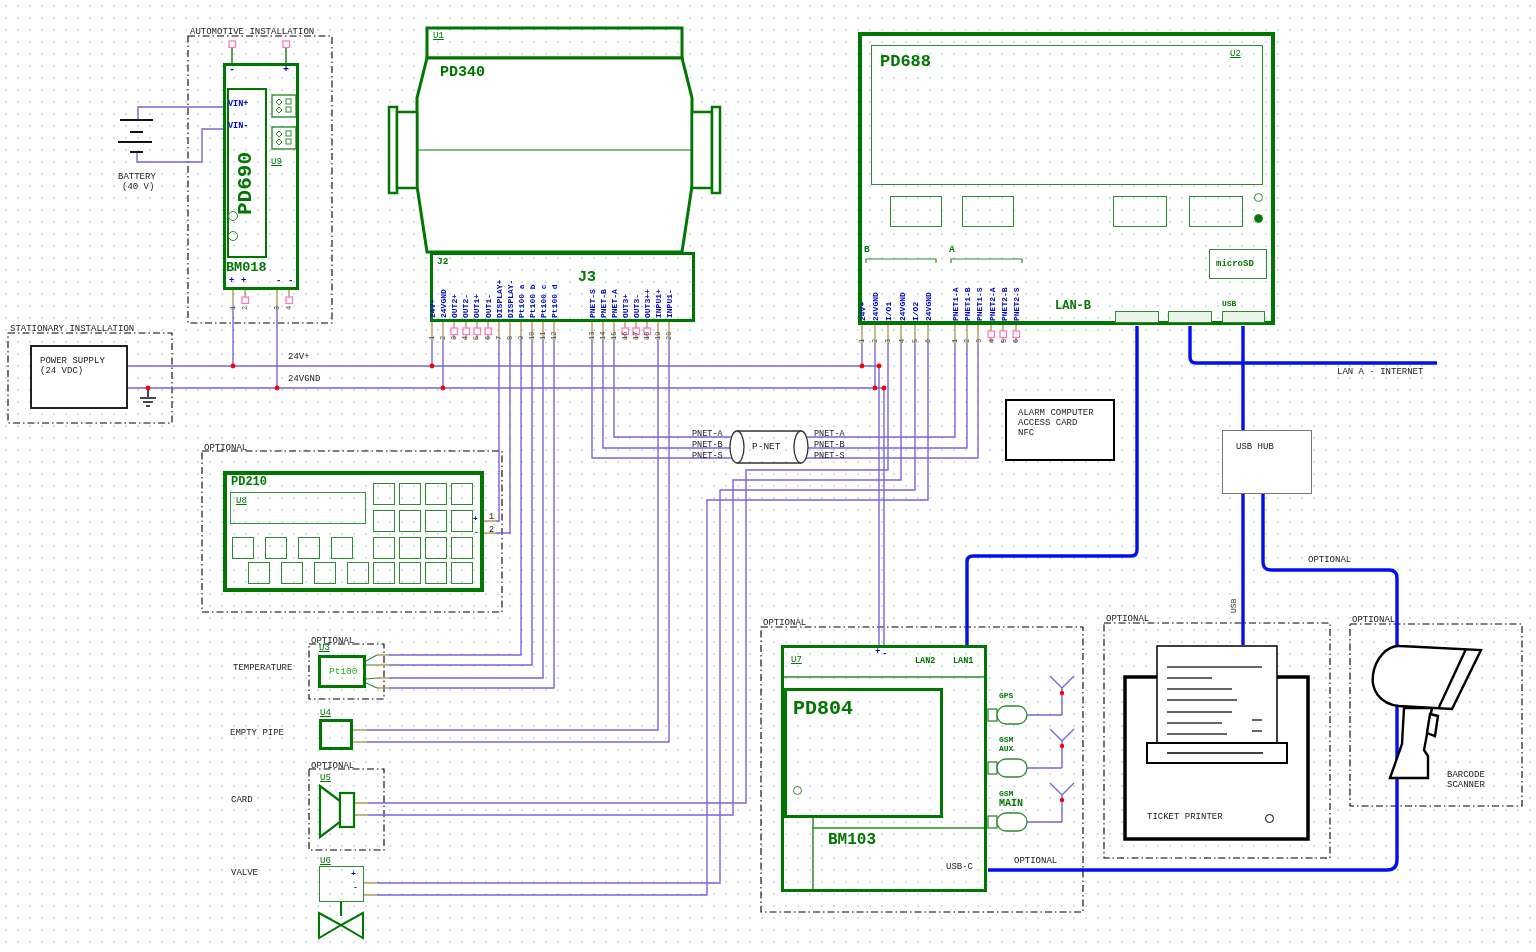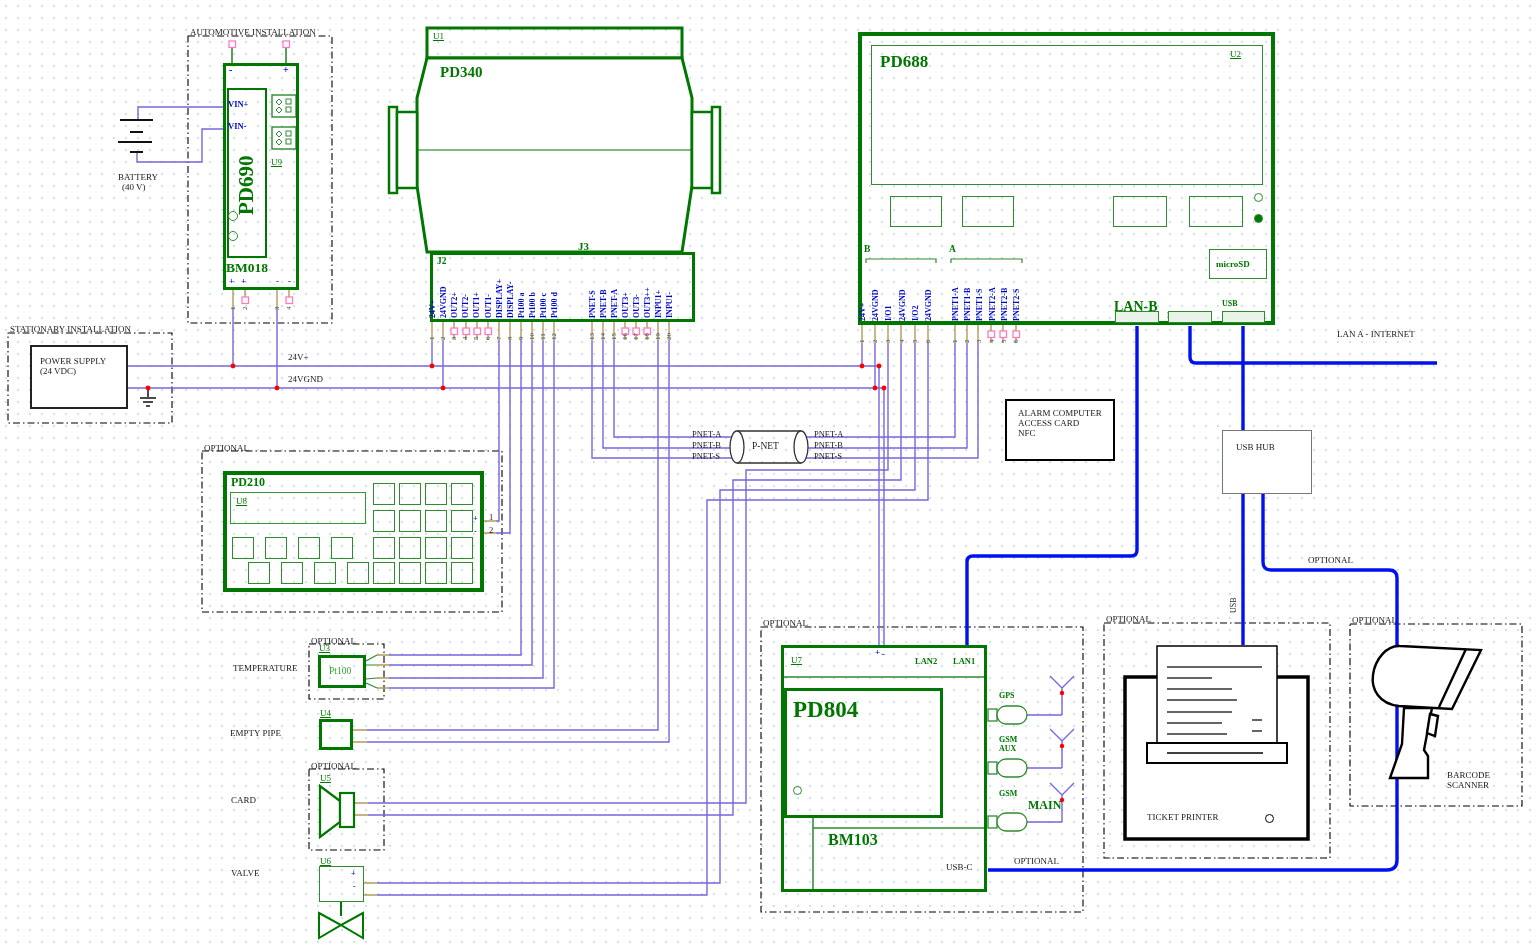--- a/index.html
+++ b/index.html
@@ -1,17 +1,17 @@
 <!DOCTYPE html>
 <html><head>
 <meta charset="utf-8">
 <style>
   html,body{margin:0;padding:0;background:#fff;}
   #page{position:relative;width:1536px;height:952px;overflow:hidden;
-    font-family:Liberation Serif, serif;
+    font-family:Liberation Mono, monospace;
     background-image:radial-gradient(#cfe0ea 0.7px, transparent 0.9px);
     background-size:12px 12px;background-color:#ffffff;}
   #wires{position:absolute;left:0;top:0;z-index:1;}
   .abs{position:absolute;z-index:2;}
   .lbl{position:absolute;z-index:3;font-size:9px;color:#1a1a1a;white-space:nowrap;}
   .blu{color:#0008c8;font-weight:bold;}
   .ref{color:#007700;font-size:9px;text-decoration:underline;}
   .name{color:#007700;font-weight:bold;}
   .vl{position:absolute;font-weight:bold;font-size:8px;line-height:9px;color:#0008c8;
       transform:rotate(-90deg);transform-origin:0 0;white-space:nowrap;}
@@ -246,21 +246,21 @@
 <div class="abs" style="left:30px;top:345px;width:98px;height:64px;border:2px solid #222;box-sizing:border-box;background:#fff"></div>
 <span class="lbl" style="left:40px;top:356px;z-index:4">POWER SUPPLY</span>
 <span class="lbl" style="left:40px;top:366px;z-index:4">(24 VDC)</span>
 <span class="lbl" style="left:288px;top:352px">24V+</span>
 <span class="lbl" style="left:288px;top:374px">24VGND</span>
 
 <span class="lbl ref" style="left:433px;top:31px">U1</span>
 <span class="lbl name" style="left:440px;top:64px;font-size:15px">PD340</span>
 <div class="gbox" style="left:430px;top:252px;width:265px;height:70px"></div>
 <span class="lbl name" style="left:437px;top:256px;font-size:9.5px">J2</span>
-<span class="lbl name" style="left:578px;top:240px;font-size:11px">J3</span>
+<span class="lbl name" style="left:578px;top:269px;font-size:15px">J3</span>
 <div class="grp" style="left:428px;top:318px">
   <span class="vl" style="left: 0px; top: 0px;">24V+</span>
       <span class="vl" style="left: 11.1px; top: 0px;">24VGND</span>
       <span class="vl" style="left: 22.2px; top: 0px;">OUT2+</span>
       <span class="vl" style="left: 33.3px; top: 0px;">OUT2-</span>
       <span class="vl" style="left: 44.4px; top: 0px;">OUT1+</span>
       <span class="vl" style="left: 55.5px; top: 0px;">OUT1-</span>
       <span class="vl" style="left: 66.6px; top: 0px;">DISPLAY+</span>
       <span class="vl" style="left: 77.7px; top: 0px;">DISPLAY-</span>
       <span class="vl" style="left: 88.8px; top: 0px;">Pt100 a</span>
@@ -310,21 +310,21 @@
 <div class="gbox2" style="left:890px;top:196px;width:52px;height:31px"></div>
 <div class="gbox2" style="left:962px;top:196px;width:52px;height:31px"></div>
 <div class="gbox2" style="left:1113px;top:196px;width:54px;height:31px"></div>
 <div class="gbox2" style="left:1189px;top:196px;width:54px;height:31px"></div>
 <div class="circ" style="left:1254px;top:193px;width:9px;height:9px"></div>
 <div class="circ" style="left:1254px;top:214px;width:9px;height:9px;background:#007700"></div>
 <div class="gbox2" style="left:1209px;top:249px;width:58px;height:30px"></div>
 <span class="lbl name" style="left:1216px;top:259px;font-size:9px">microSD</span>
 <span class="lbl name" style="left:864px;top:244px;font-size:9.5px">B</span>
 <span class="lbl name" style="left:949px;top:244px;font-size:9.5px">A</span>
-<span class="lbl name" style="left:1114px;top:299px;font-size:14px">LAN-B</span>
+<span class="lbl name" style="left:1055px;top:299px;font-size:12px">LAN-B</span>
 <span class="lbl name" style="left:1167px;top:311px;font-size:8px">LAN-A</span>
 <span class="lbl name" style="left:1222px;top:299px;font-size:8px">USB</span>
 <div class="port" style="left:1115px;top:311px;width:44px;height:12px"></div>
 <div class="port" style="left:1168px;top:311px;width:44px;height:12px"></div>
 <div class="port" style="left:1222px;top:311px;width:43px;height:12px"></div>
 <div class="grp" style="left:858px;top:321px">
   <span class="vl" style="left: 0px; top: 0px;">24V+</span>
       <span class="vl" style="left: 13.2px; top: 0px;">24VGND</span>
       <span class="vl" style="left: 26.4px; top: 0px;">I/O1</span>
       <span class="vl" style="left: 39.6px; top: 0px;">24VGND</span>
@@ -417,40 +417,40 @@
 <span class="lbl" style="left:814px;top:429px;font-size:8.5px">PNET-A</span>
 <span class="lbl" style="left:814px;top:440px;font-size:8.5px">PNET-B</span>
 <span class="lbl" style="left:814px;top:451px;font-size:8.5px">PNET-S</span>
 
 <div class="abs" style="left:1005px;top:399px;width:110px;height:62px;border:2.5px solid #000;box-sizing:border-box;background:#fff"></div>
 <span class="lbl" style="left:1018px;top:408px;z-index:4">ALARM COMPUTER</span>
 <span class="lbl" style="left:1018px;top:418px;z-index:4">ACCESS CARD</span>
 <span class="lbl" style="left:1018px;top:428px;z-index:4">NFC</span>
 <div class="abs" style="left:1222px;top:430px;width:90px;height:64px;border:1.5px solid #777;box-sizing:border-box;background:#fff"></div>
 <span class="lbl" style="left:1236px;top:442px;z-index:4">USB HUB</span>
-<span class="lbl" style="left:1337px;top:329px">LAN A - INTERNET</span>
+<span class="lbl" style="left:1337px;top:367px">LAN A - INTERNET</span>
 <span class="lbl" style="left:1308px;top:555px">OPTIONAL</span>
 
 <span class="lbl" style="left:763px;top:618px">OPTIONAL</span>
 <div class="gbox" style="left:781px;top:645px;width:206px;height:247px;border-width:3.5px"></div>
 <span class="lbl ref" style="left:791px;top:655px">U7</span>
 <span class="lbl blu" style="left:875px;top:647px;font-size:9px">+</span>
 <span class="lbl blu" style="left:882px;top:649px;font-size:9px">-</span>
 <span class="lbl name" style="left:915px;top:656px;font-size:8.5px">LAN2</span>
 <span class="lbl name" style="left:953px;top:656px;font-size:8.5px">LAN1</span>
 <div class="gbox" style="left:784px;top:688px;width:159px;height:130px;border-width:3.5px"></div>
-<span class="lbl name" style="left:793px;top:697px;font-size:23px">PD804</span>
+<span class="lbl name" style="left:793px;top:697px;font-size:20px">PD804</span>
 <div class="circ" style="left:793px;top:786px;width:9px;height:9px"></div>
 <span class="lbl name" style="left:828px;top:831px;font-size:16px">BM103</span>
 <span class="lbl" style="left:946px;top:862px">USB-C</span>
 <span class="lbl name" style="left:999px;top:691px;font-size:8px">GPS</span>
 <span class="lbl name" style="left:999px;top:735px;font-size:8px">GSM</span>
 <span class="lbl name" style="left:999px;top:744px;font-size:8px">AUX</span>
 <span class="lbl name" style="left:999px;top:789px;font-size:8px">GSM</span>
-<span class="lbl name" style="left:1028px;top:798px;font-size:12px">MAIN</span>
+<span class="lbl name" style="left:999px;top:798px;font-size:10px">MAIN</span>
 <span class="lbl" style="left:1014px;top:856px">OPTIONAL</span>
 
 <span class="lbl" style="left:1106px;top:614px">OPTIONAL</span>
 <span class="vrot lbl" style="left:1229px;top:613px;font-size:8px">USB</span>
 <span class="lbl" style="left:1147px;top:812px">TICKET PRINTER</span>
 <div class="abs" style="left:1265px;top:814px;width:9px;height:9px;border:1.5px solid #000;border-radius:50%;box-sizing:border-box"></div>
 <span class="lbl" style="left:1352px;top:615px">OPTIONAL</span>
 <span class="lbl" style="left:1447px;top:770px">BARCODE</span>
 <span class="lbl" style="left:1447px;top:780px">SCANNER</span>
 

